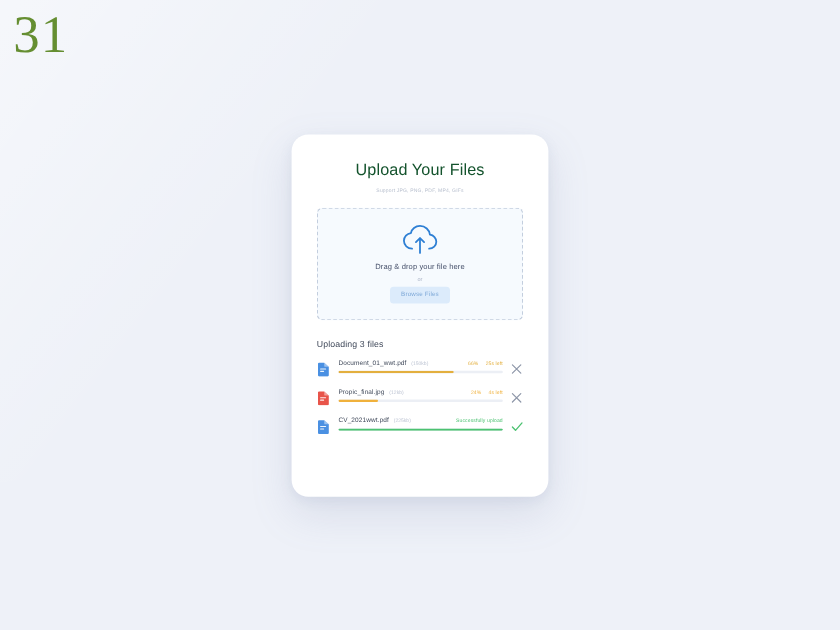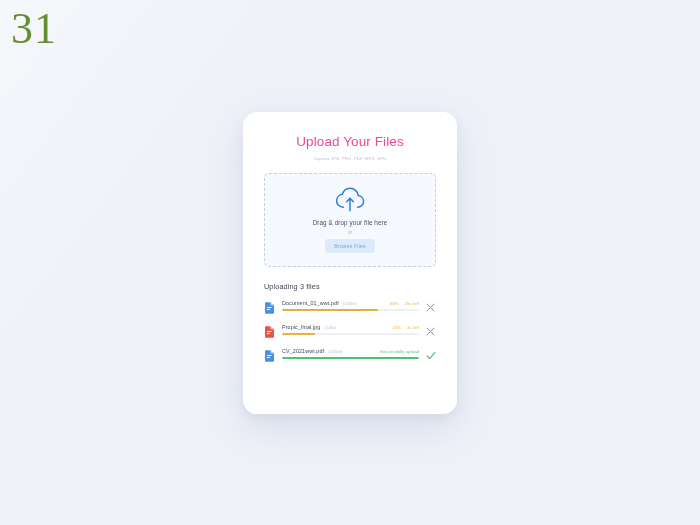--- a/index.html
+++ b/index.html
@@ -51,21 +51,21 @@
     border-radius: 14px;
     box-shadow: 0 14px 34px rgba(120,134,170,0.18),
                 0 3px 10px rgba(120,134,170,0.10);
     box-sizing: border-box;
     padding: 22px 21px 18px 21px;
   }
 
   #card-title {
     text-align: center;
     font-size: 13.5px;
-    color: #ec4899;
+    color: #14532d;
     letter-spacing: 0.1px;
     margin: 0 0 7px 0;
     font-weight: 400;
   }
 
   #card-subtitle {
     text-align: center;
     font-size: 4.2px;
     color: #b9c0cf;
     letter-spacing: 0.15px;

